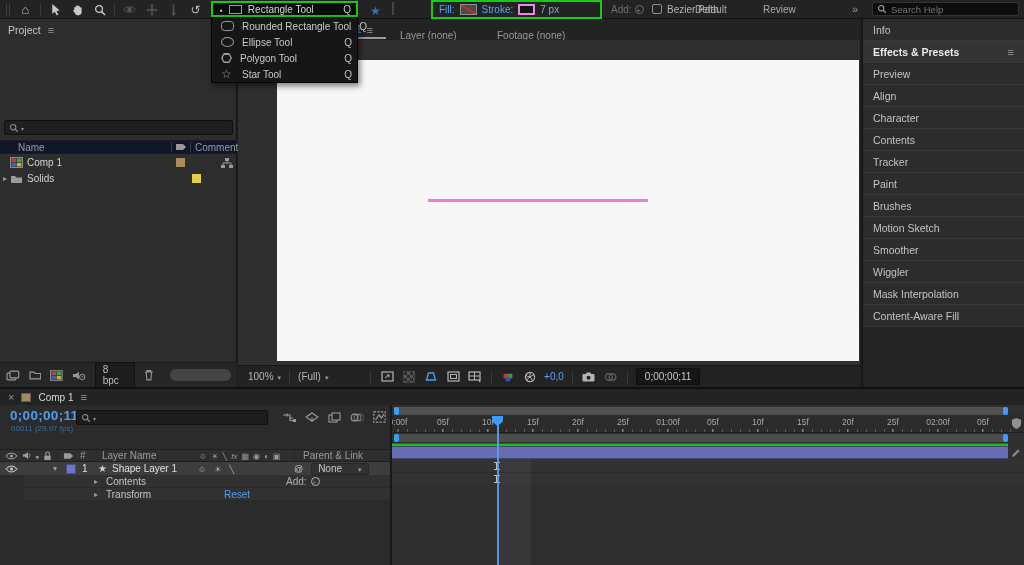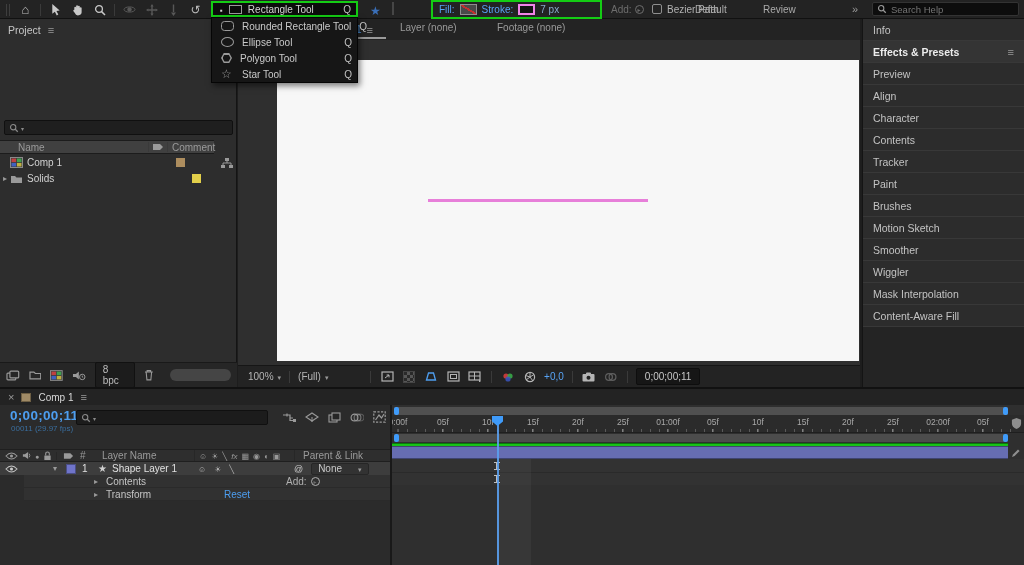--- a/index.html
+++ b/index.html
@@ -59,40 +59,40 @@
   .icon-star::before { content:"☆"; position:absolute; top:-1px; left:0; color:#9a9a9a; font-size:12px; line-height:12px; }
   .mi-label { color:#c9c9c9; flex:1; white-space:nowrap; }
   .mi-shortcut { color:#c0c0c0; }
 
   
   .project { position:absolute; left:0; top:19px; width:237px; height:368px; background:#2d2d2d; border-right:1px solid #141414; }
   .project-head { position:absolute; left:8px; top:5px; display:flex; gap:7px; align-items:center; color:#c5c5c5; font-size:10.5px; }
   .g-menu::before { content:"≡"; color:#9a9a9a; font-size:11px; }
   .proj-search { position:absolute; left:4px; top:101px; width:229px; height:15px; background:#1f1f1f; border:1px solid #101010; border-radius:2px; display:flex; align-items:center; gap:2px; padding:0 4px; }
   .g-chevT::before { content:"▾"; font-size:6px; color:#8a8a8a; }
-  .proj-cols { position:absolute; left:0; top:121px; width:214px; height:14px; background:#404040; border-top:1px solid #1c1c1c; border-bottom:1px solid #1c1c1c; display:flex; align-items:center; color:#9a9a9a; }
+  .proj-cols { position:absolute; left:0; top:121px; width:237px; height:14px; background:#0f172a; border-top:1px solid #1c1c1c; border-bottom:1px solid #1c1c1c; display:flex; align-items:center; color:#9a9a9a; }
   .proj-cols .c-name { margin-left:18px; flex:1; }
   .proj-cols .c-div { width:1px; height:10px; background:#3a3a3a; }
   .proj-cols .c-tag { width:18px; display:flex; justify-content:center; }
   .proj-cols .c-comment { width:46px; padding-left:4px; }
   .proj-row { position:absolute; left:0; width:237px; height:15px; display:flex; align-items:center; }
   .proj-row .exp { width:10px; text-align:center; color:#9a9a9a; font-size:8px; }
   .proj-row .nm { margin-left:4px; color:#d2d2d2; flex:1; }
   .labelsw { width:9px; height:9px; margin-right:36px; }
   .g-chevR::before { content:"▸"; font-size:8px; color:#9a9a9a; }
   .proj-bottom { position:absolute; left:0; top:343px; width:237px; height:25px; background:#262626; border-top:1px solid #191919; display:flex; align-items:center; gap:9px; padding:0 6px; }
   .bpc-box { background:#1c1c1c; border:1px solid #111; padding:1px 7px; color:#bdbdbd; border-radius:2px; }
   .scroll-pill { width:62px; height:12px; border-radius:6px; background:#454545; margin-left:8px; }
 
   
   .viewer { position:absolute; left:238px; top:19px; width:622px; height:368px; background:#232323; }
   .viewer-tabs { position:absolute; left:0; top:0; width:622px; height:21px; }
   .part-tab { position:absolute; left:116px; top:3px; width:32px; height:17px; display:flex; gap:5px; align-items:center; border-bottom:2px solid #9a9a9a; padding-left:2px; }
   .part-tab .num { color:#4f9ff0; }
-  .vtab { position:absolute; top:3px; color:#9a9a9a; }
+  .vtab { position:absolute; top:11px; color:#9a9a9a; }
   .viewer-content { position:absolute; left:0; top:21px; width:622px; height:325px; background:#2f2f2f; }
   .canvas { position:absolute; left:39px; top:20px; width:582px; height:301px; background:#f7f7f7; }
   .stroke-line { position:absolute; left:151px; top:139px; width:220px; height:3px; }
   .viewer-bar { position:absolute; left:0; top:346px; width:622px; height:22px; background:#232323; border-top:1px solid #161616; display:flex; align-items:center; gap:6px; padding:0 10px; color:#b5b5b5; }
   .g-chevD::before { content:"▾"; font-size:7px; color:#9a9a9a; }
   .vbtn { display:flex; align-items:center; gap:4px; }
   .tc-box { background:#161616; border:1px solid #0e0e0e; padding:2px 8px; color:#c8c8c8; border-radius:2px; }
   .exposure-val { color:#57a3f5; }
   .icon16 { width:16px; height:14px; display:flex; align-items:center; justify-content:center; }
 

